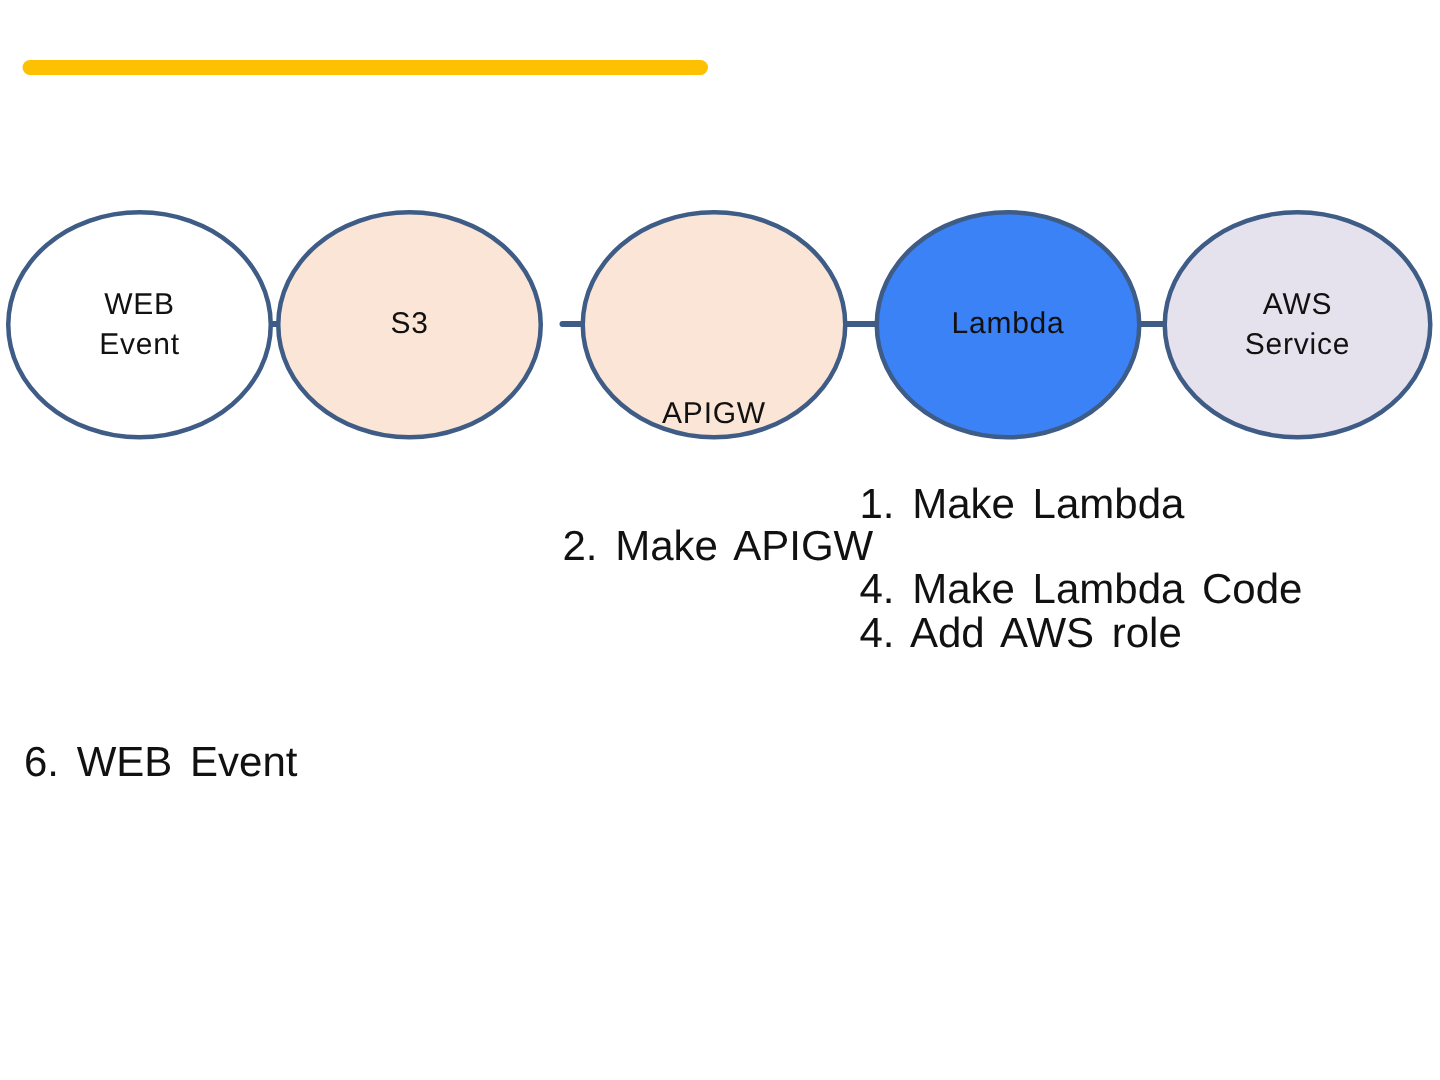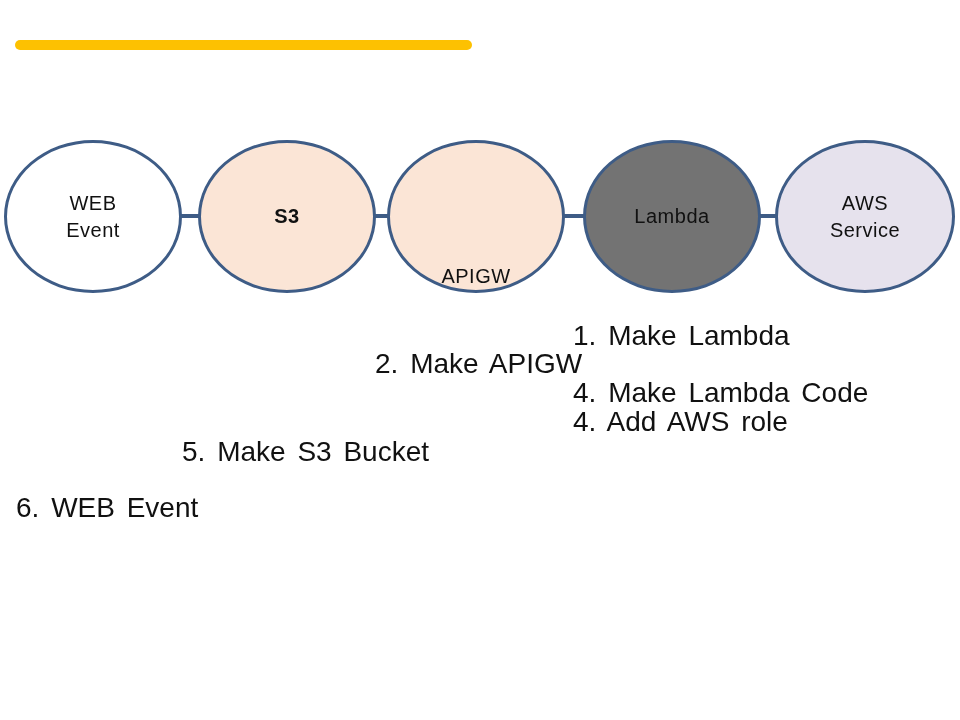--- a/index.html
+++ b/index.html
@@ -67,34 +67,33 @@
 
   <div class="connector" style="left: 179px; width: 22px; background: rgb(62, 92, 134);"></div>
   <div class="connector" style="left: 373px; width: 17px; background: rgb(62, 92, 134);"></div>
   <div class="connector" style="left: 562px; width: 24px; background: rgb(62, 92, 134);"></div>
   <div class="connector" style="left: 757px; width: 21px; background: rgb(62, 92, 134);"></div>
 
   <div class="node" style="left: 4px; background: rgb(255, 255, 255); border-color: rgb(62, 92, 134);">
     <span class="node-label">WEB
 Event</span>
   </div>
-  <div class="node" style="left: 198px; background: rgb(251, 229, 214); border-color: rgb(62, 92, 134); font-weight: bold;">
+  <div class="node" style="left: 184px; background: rgb(251, 229, 214); border-color: rgb(62, 92, 134);">
     <span class="node-label">S3</span>
   </div>
   <div class="node" style="left: 387px; background: rgb(251, 229, 214); border-color: rgb(62, 92, 134); align-items: flex-end;">
     <span class="node-label">APIGW</span>
   </div>
-  <div class="node" style="left: 583px; background: #737373; border-color: rgb(62, 92, 134); justify-content: center;">
+  <div class="node" style="left: 583px; background: #3b82f6; border-color: rgb(62, 92, 134); justify-content: center;">
     <span class="node-label">Lambda</span>
   </div>
   <div class="node" style="left: 775px; width: 180px; background: rgb(230, 226, 237); border-color: rgb(62, 92, 134); align-items: center;">
     <span class="node-label">AWS
 Service</span>
   </div>
 
   <div class="step" style="left:573px; top:324px;">1. Make Lambda</div>
   <div class="step" style="left:375px; top:352px;">2. Make APIGW</div>
   <div class="step" style="left:573px; top:381px;">4. Make Lambda Code</div>
   <div class="step" style="left:573px; top:410px;">4. Add AWS role</div>
-  <div class="step" style="left:182px; top:440px;">5. Make S3 Bucket</div>
   <div class="step" style="left:16px;  top:496px;">6. WEB Event</div>
 
 </div>
 
 </body></html>

